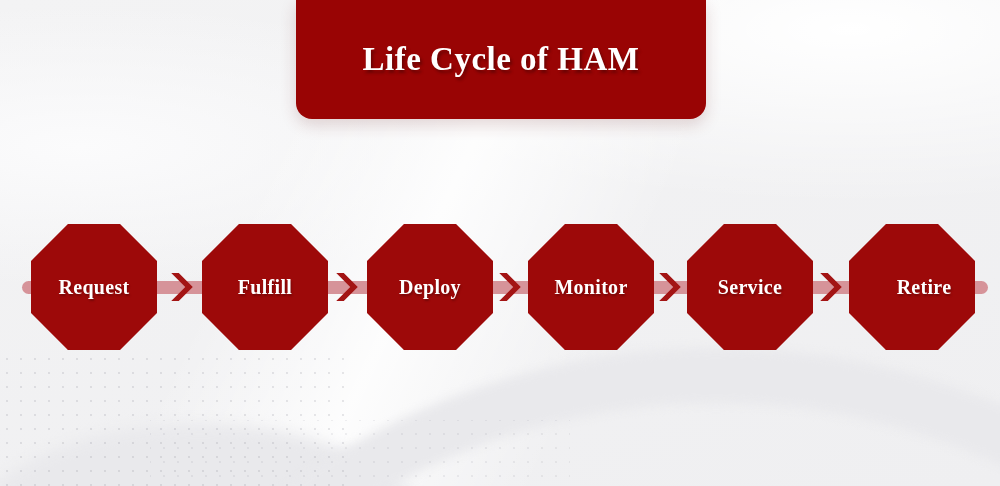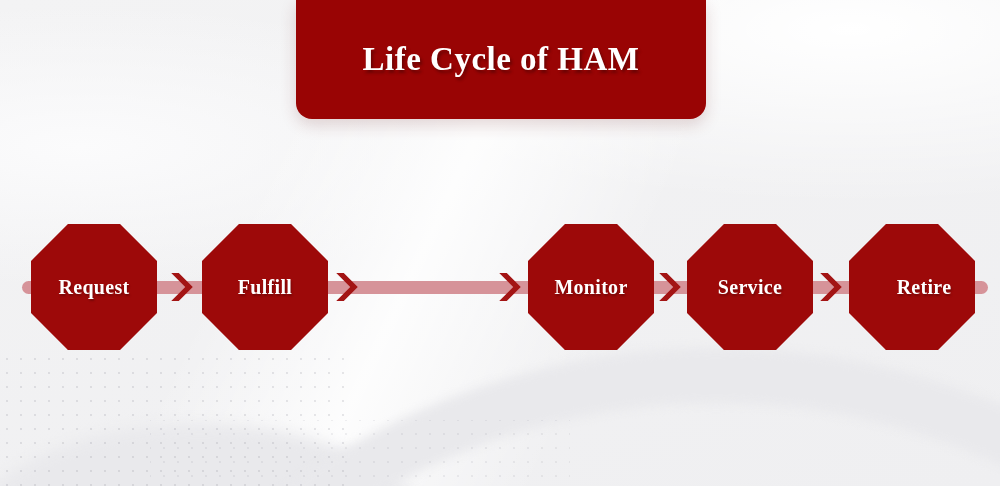--- a/index.html
+++ b/index.html
@@ -166,20 +166,23 @@
           <path d="M0 0 L7 0 L20 13 L7 26 L0 26 L13 13 Z" fill="#a31414"></path>
         </svg>
     </div>
 
     <div class="octagon oct-0">
       <span class="stage-label">Request</span>
     </div>
     <div class="octagon oct-1">
       <span class="stage-label">Fulfill</span>
     </div>
+    <div class="octagon oct-2">
+      <span class="stage-label">Deploy</span>
+    </div>
     <div class="octagon oct-4">
       <span class="stage-label">Service</span>
     </div>
     <div class="octagon oct-3">
       <span class="stage-label">Monitor</span>
     </div>
     <div class="octagon oct-5">
       <span class="stage-label">Retire</span>
     </div>
 

